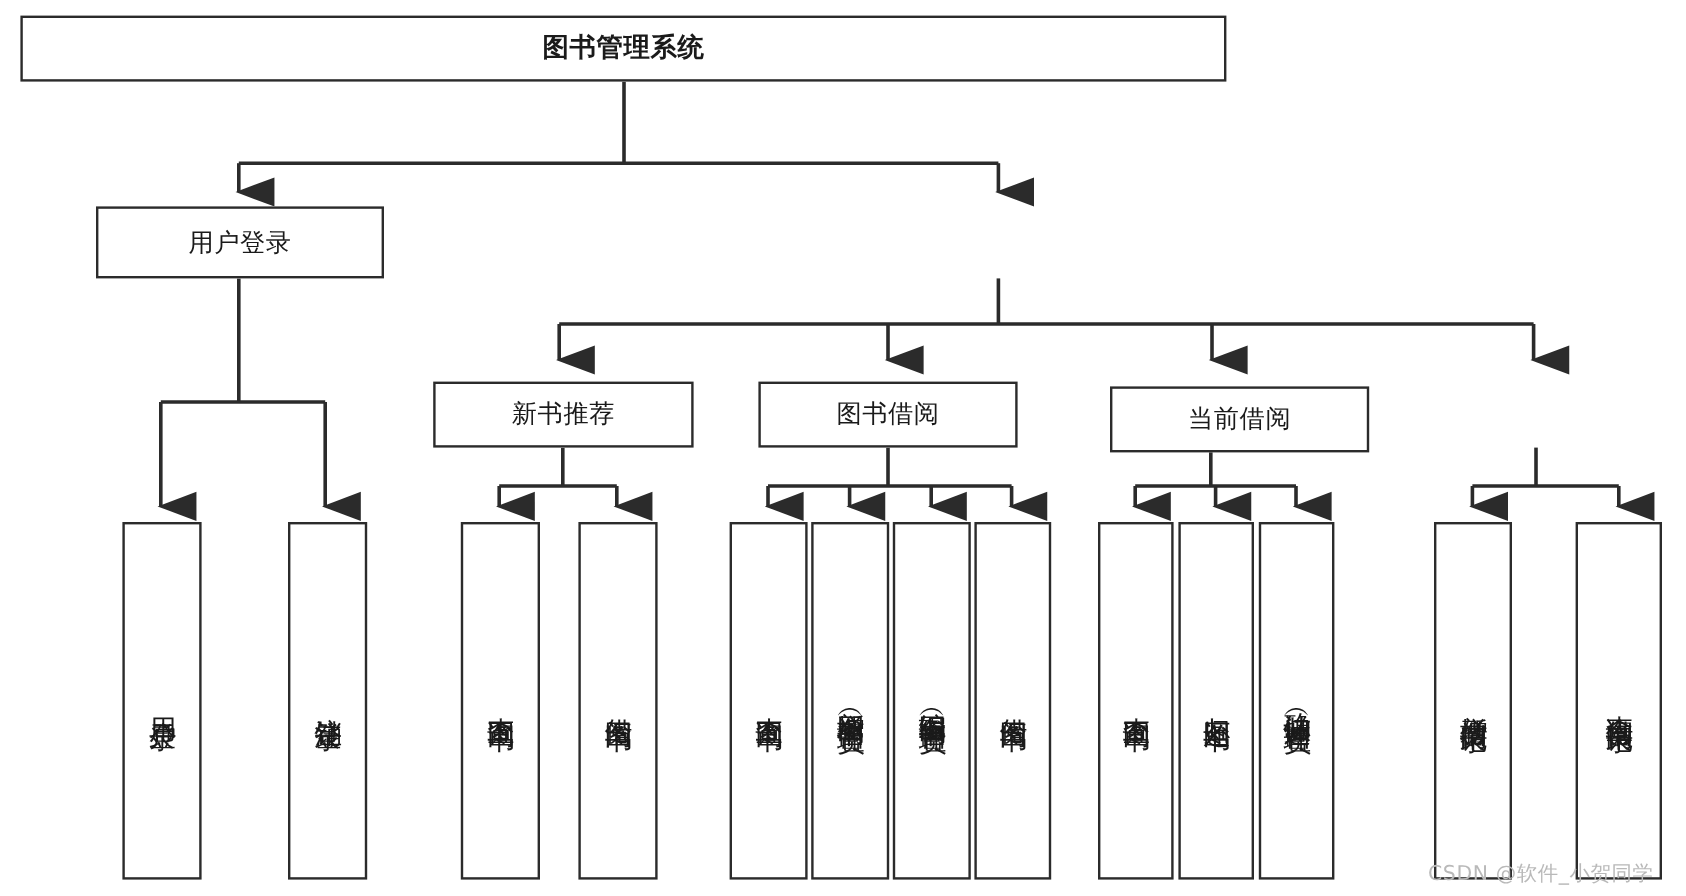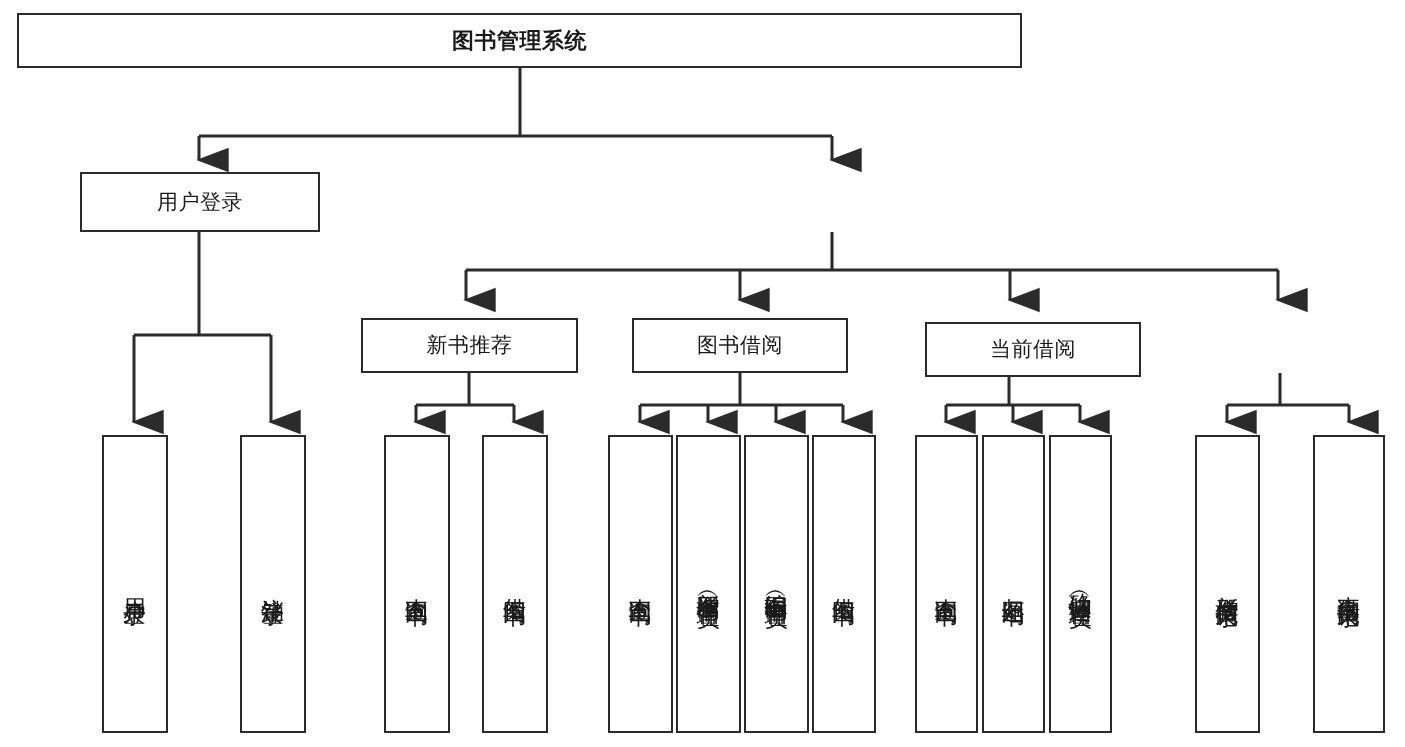--- a/index.html
+++ b/index.html
@@ -172,14 +172,15 @@
     <span class="label">确认归还（管理员）</span>
   </div>
 
   <div class="node v-node" style="left:1195px; top:435px; width:65px; height:298px;">
     <span class="label">新增借阅记录</span>
   </div>
   <div class="node v-node" style="left:1313px; top:435px; width:72px; height:298px;">
     <span class="label">查询借阅记录</span>
   </div>
 
+  <div class="watermark" style="left:1190px; top:716px;">CSDN @软件_小贺同学</div>
 
 </div>
 
 </body></html>

